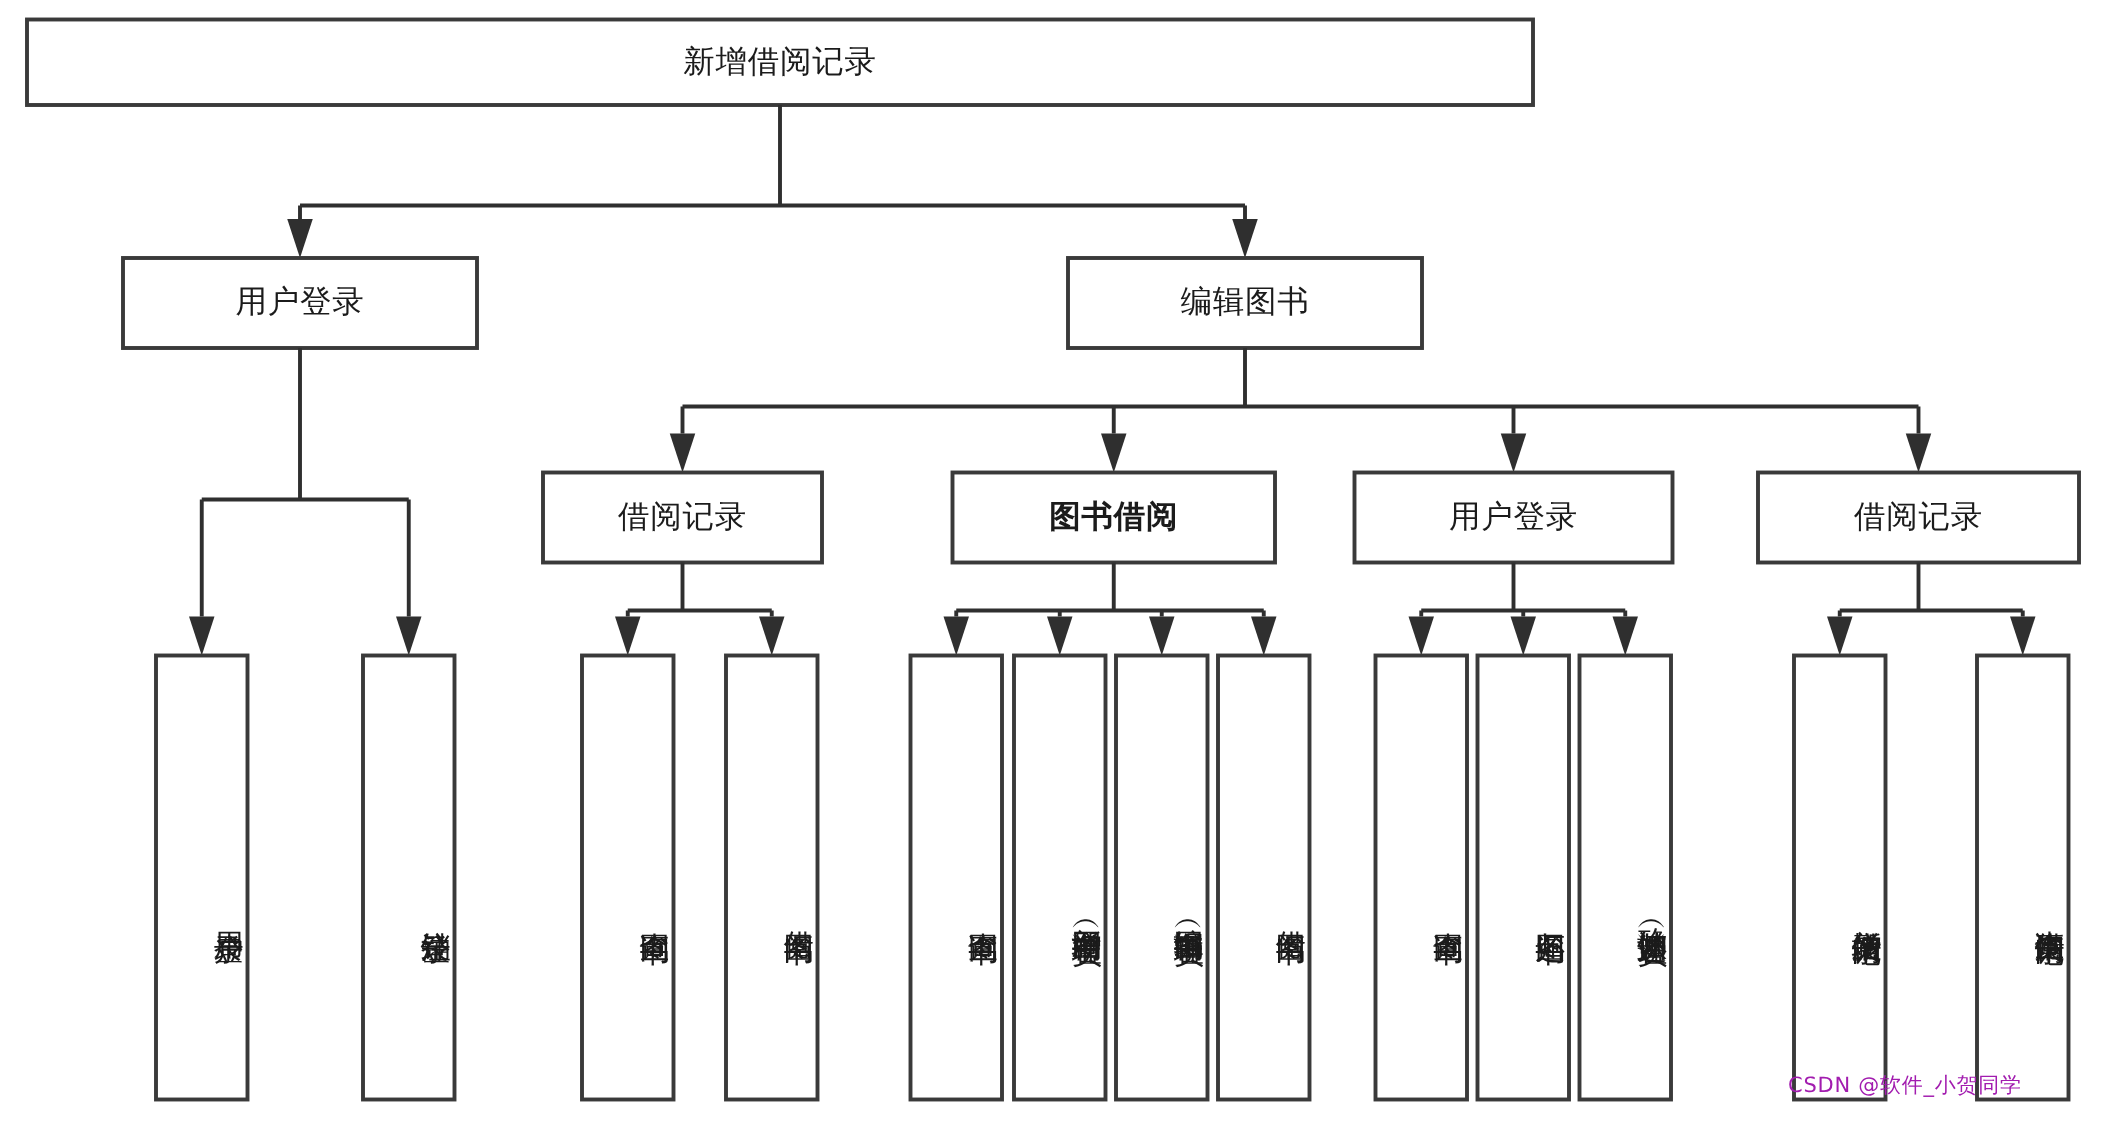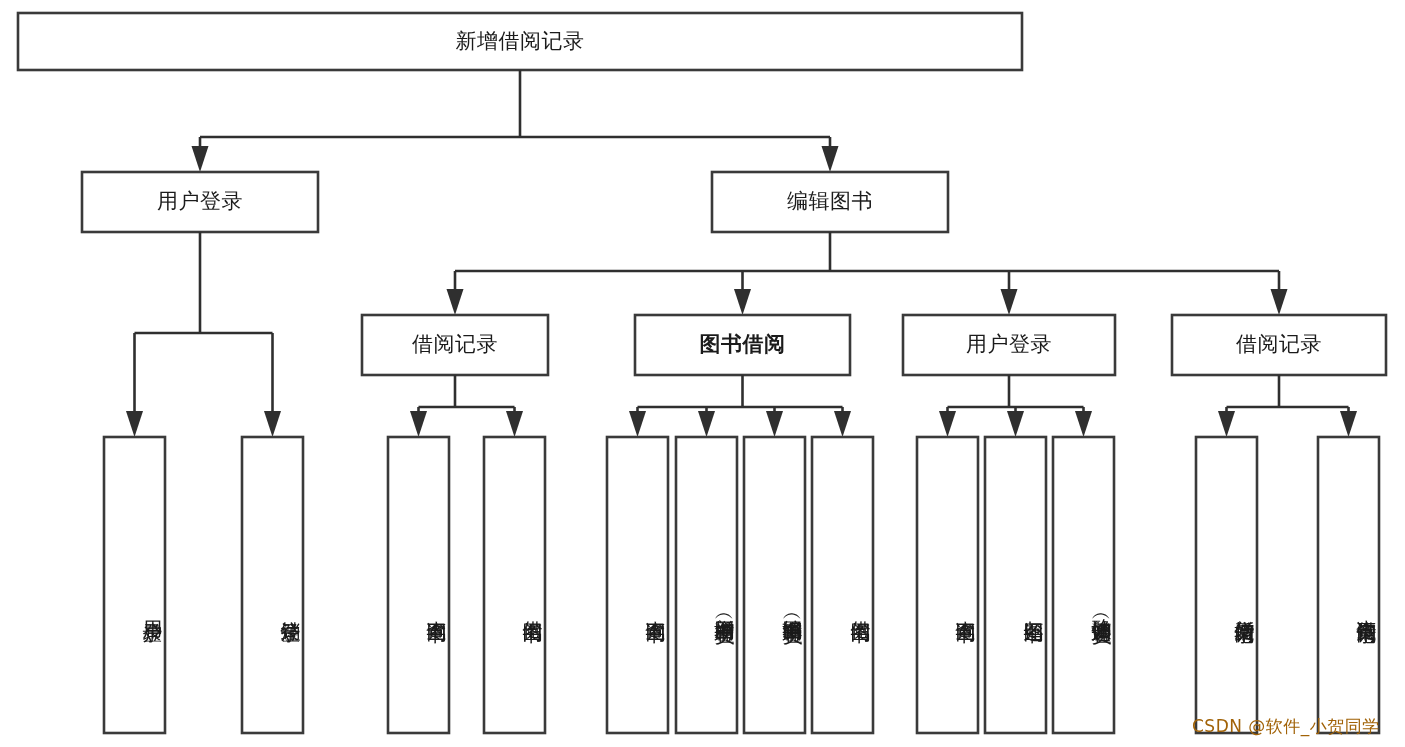--- a/index.html
+++ b/index.html
@@ -63,22 +63,22 @@
     font-size: 20px;
     line-height: 1.28;
     writing-mode: vertical-rl;
     text-orientation: upright;
     letter-spacing: 1px;
     white-space: nowrap;
     pointer-events: none;
   }
   .watermark {
     position: absolute;
-    color: #a16207;
-    font-size: 17px;
+    color: #a21caf;
+    font-size: 14px;
     white-space: nowrap;
     letter-spacing: 0.5px;
   }
 </style>
 </head>
 <body>
 
 <div id="diagram-root">
   <svg class="canvas" id="svg-canvas" viewBox="0 0 1405 747">
       <rect x="18" y="13" width="1004" height="57" class="node-box"></rect>

